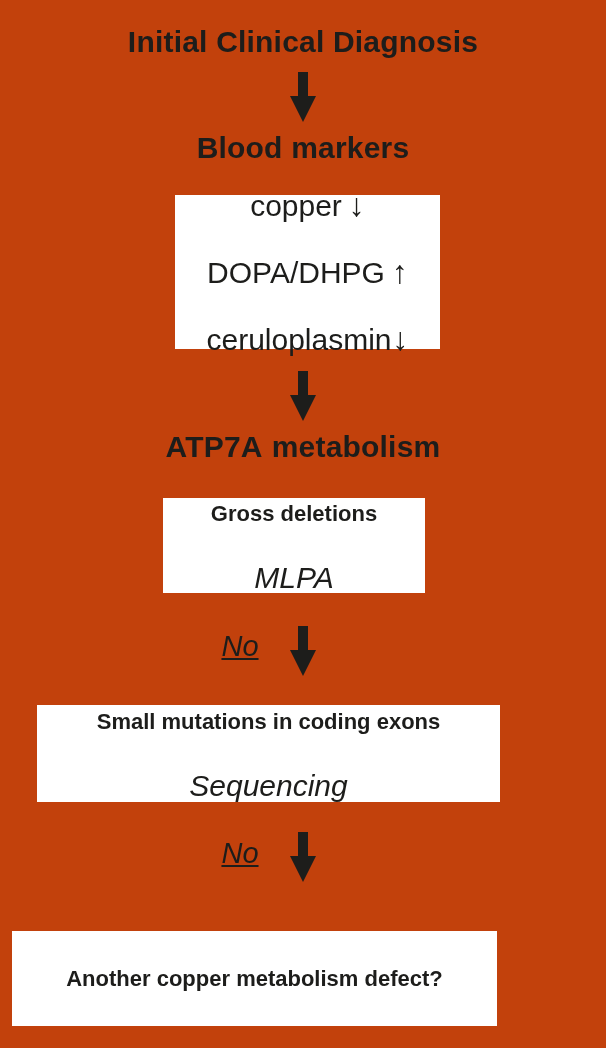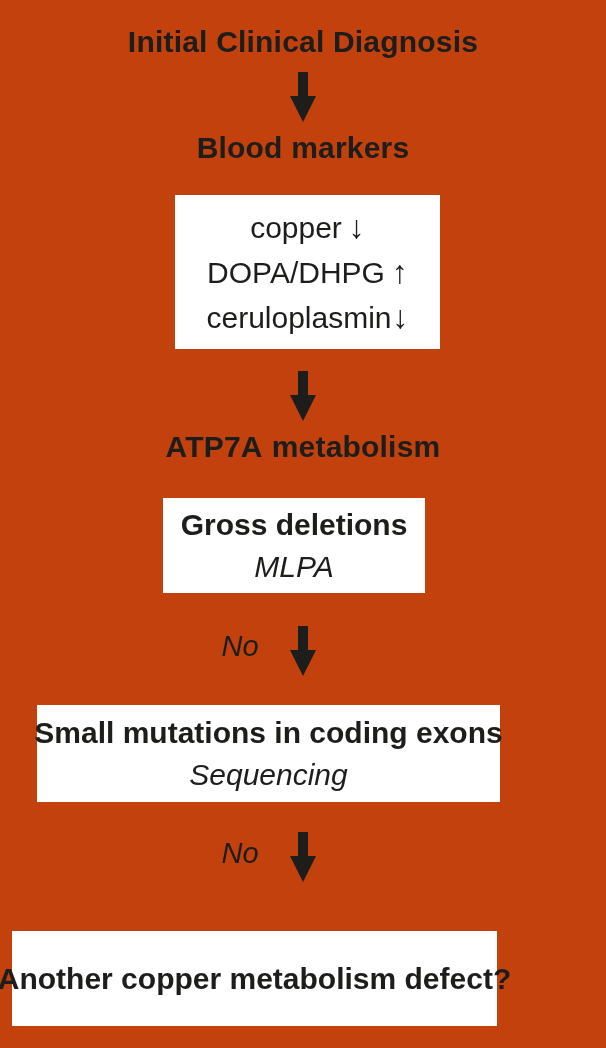--- a/index.html
+++ b/index.html
@@ -40,48 +40,50 @@
   .flow-arrow svg { display: block; }
   .flow-arrow polygon, .flow-arrow rect { fill: #1d1d1b; }
   .no-label {
     position: absolute;
     left: 214px;
     width: 52px;
     text-align: center;
     font-size: 29px;
     font-style: italic;
     line-height: 36px;
+    text-decoration: underline;
   }
   .node-box {
     position: absolute;
     box-sizing: border-box;
     border: 4px solid #c2410c;
     background: #ffffff;
     display: flex;
     flex-direction: column;
     justify-content: center;
     align-items: center;
     text-align: center;
+    gap: 22px;
   }
   .box-blood { left: 172px; top: 192px; width: 271px; height: 160px; border-width: 3px; }
   .box-mlpa { left: 159px; top: 494px; width: 270px; height: 103px; }
   .box-seq  { left: 33px;  top: 701px; width: 471px; height: 105px; }
   .box-final{ left: 8px;   top: 927px; width: 493px; height: 103px; }
   .marker-line {
     font-size: 30px;
     line-height: 44px;
     white-space: nowrap;
   }
   .marker-arrow {
     font-size: 32px;
     margin-left: 7px;
   }
   .marker-line:last-child .marker-arrow { margin-left: 1px; }
   .box-title {
-    font-size: 30px;
+    font-size: 22px;
     font-weight: 700;
     line-height: 43px;
     white-space: nowrap;
   }
   .box-method {
     font-size: 30px;
     font-style: italic;
     line-height: 42px;
     white-space: nowrap;
   }

